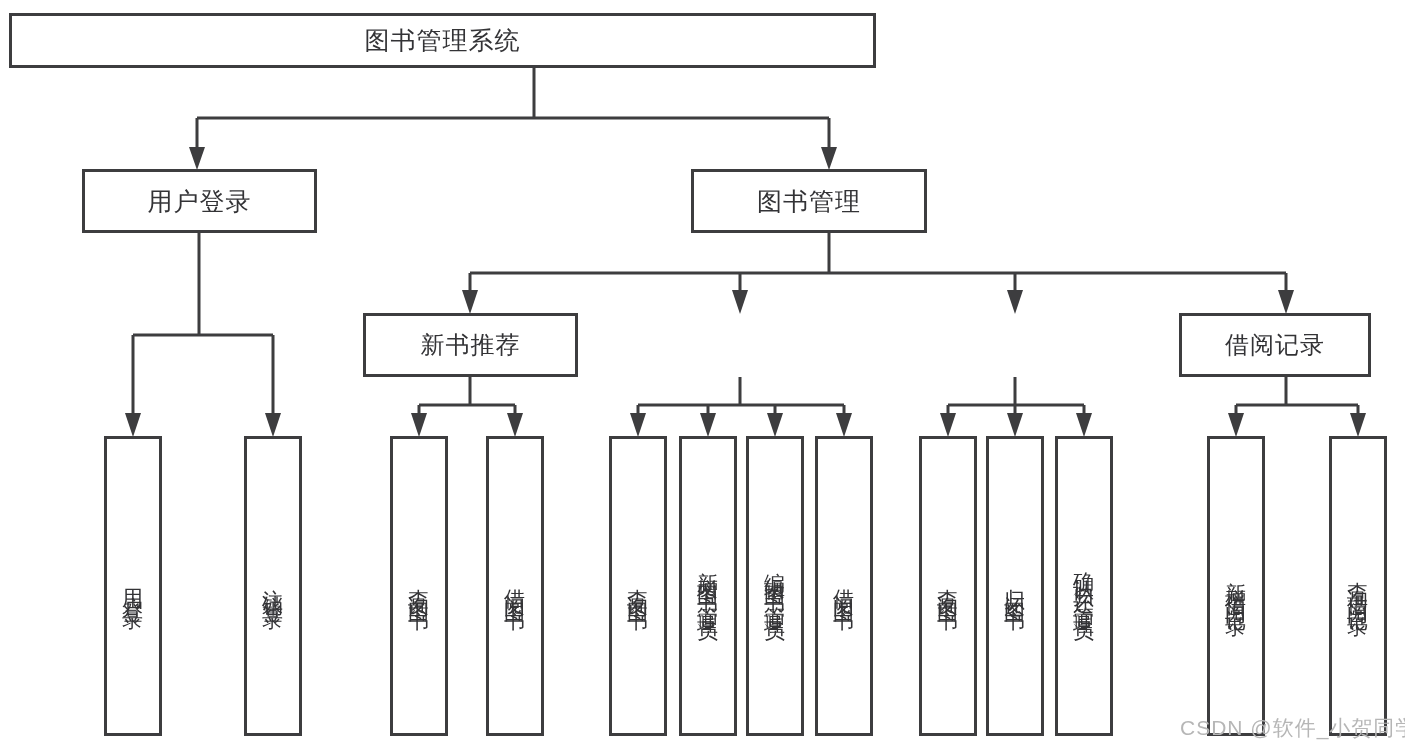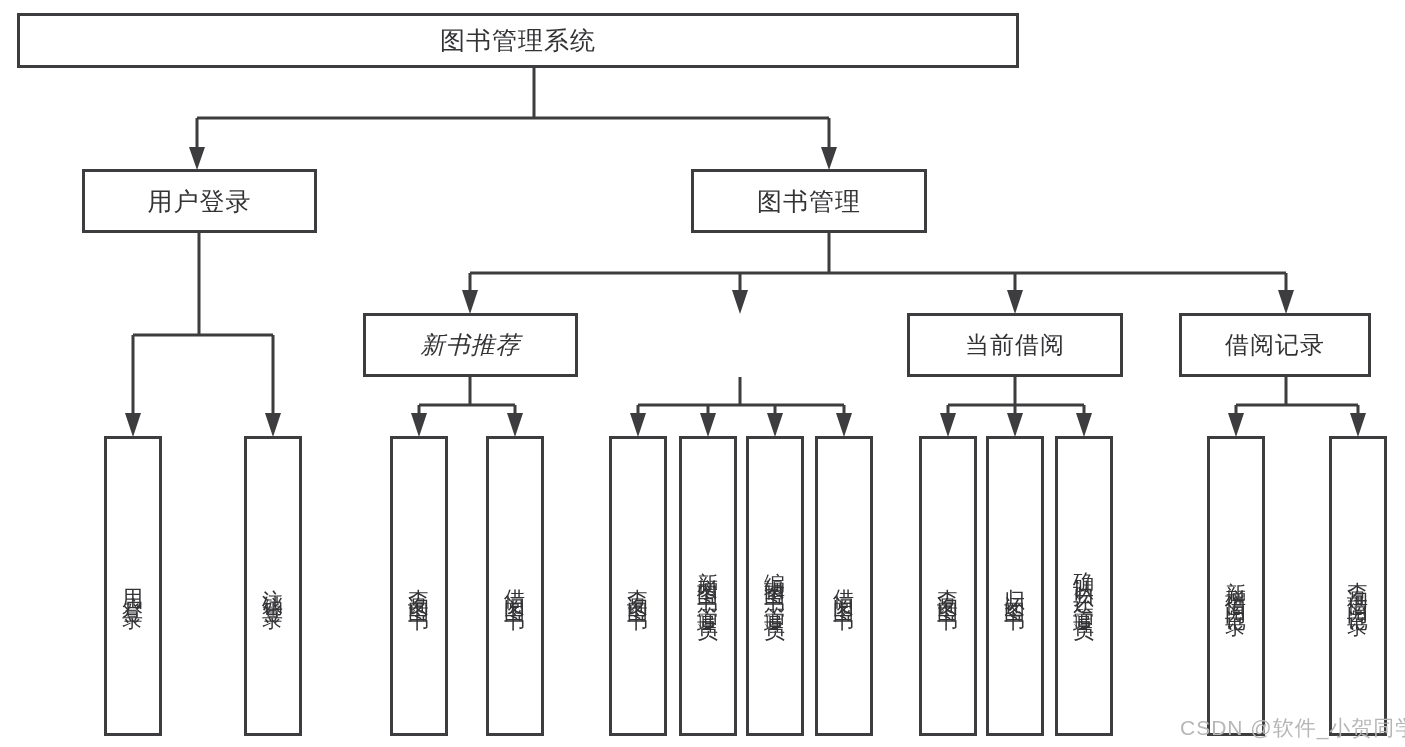--- a/index.html
+++ b/index.html
@@ -22,21 +22,21 @@
     border: 3px solid #3d3d3f;
     background: #ffffff;
     display: flex;
     align-items: center;
     justify-content: center;
     color: #333336;
     font-size: 25px;
     letter-spacing: 1px;
     white-space: nowrap;
   }
-  .root-box  { left: 17px;  top: 13px;  width: 1002px; height: 55px; }
+  .root-box  { left: 9px;  top: 13px;  width: 867px; height: 55px; }
   .lvl1-box  { top: 169px; height: 64px; }
   .lvl2-box  { top: 313px; height: 64px; font-size: 24px; }
   .leaf {
     position: absolute;
     top: 436px;
     width: 58px;
     height: 300px;
     box-sizing: border-box;
     border: 3px solid #3d3d3f;
     background: #ffffff;
@@ -109,22 +109,21 @@
       <polygon points="1228,413 1244,413 1236,437"></polygon>
       <polygon points="1350,413 1366,413 1358,437"></polygon>
     </g>
   </svg>
 
   <div class="box root-box">图书管理系统</div>
 
   <div class="box lvl1-box" style="left:82px; width:235px;">用户登录</div>
   <div class="box lvl1-box" style="left:691px; width:236px;">图书管理</div>
 
-  <div class="box lvl2-box" style="left:363px; width:215px;font-style:italic;">新书推荐</div>
-  <div class="box lvl2-box" style="left:907px; width:216px;">当前借阅</div>
+  <div class="box lvl2-box" style="left:363px; width:215px;">新书推荐</div>
   <div class="box lvl2-box" style="left:1179px; width:192px;">借阅记录</div>
 
   <div class="leaf" style="left:104px;">
     <span>用户登录</span>
   </div>
   <div class="leaf" style="left:244px;">
     <span>注销登录</span>
   </div>
 
   <div class="leaf" style="left:390px;">

